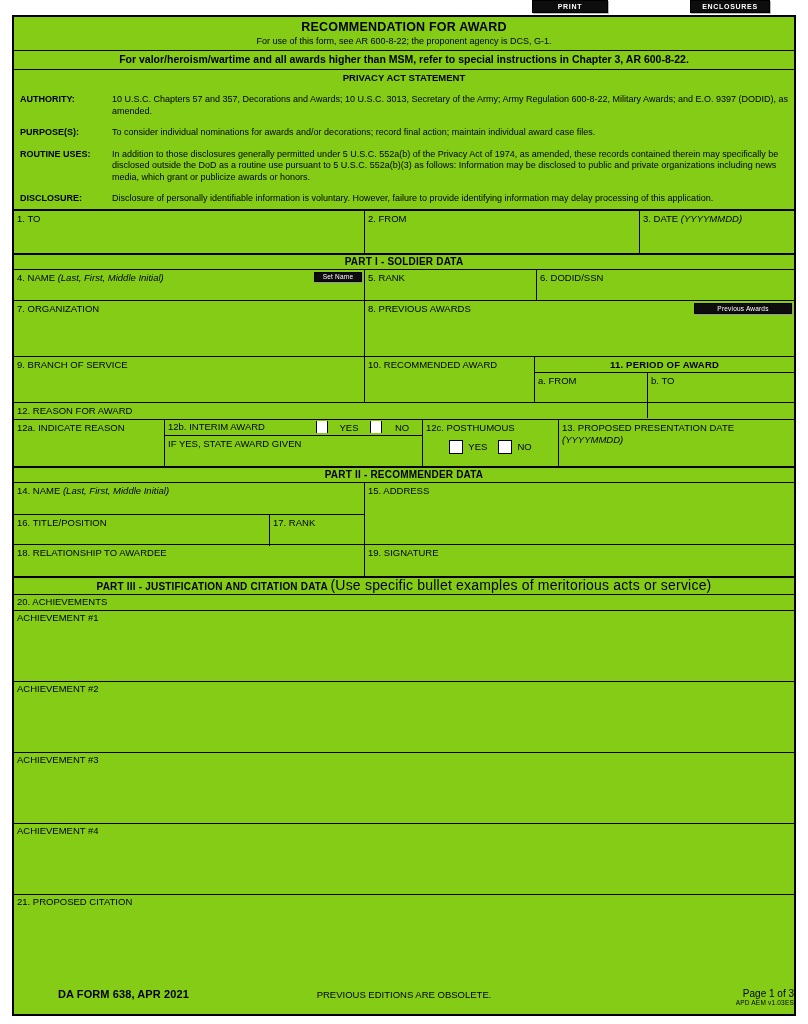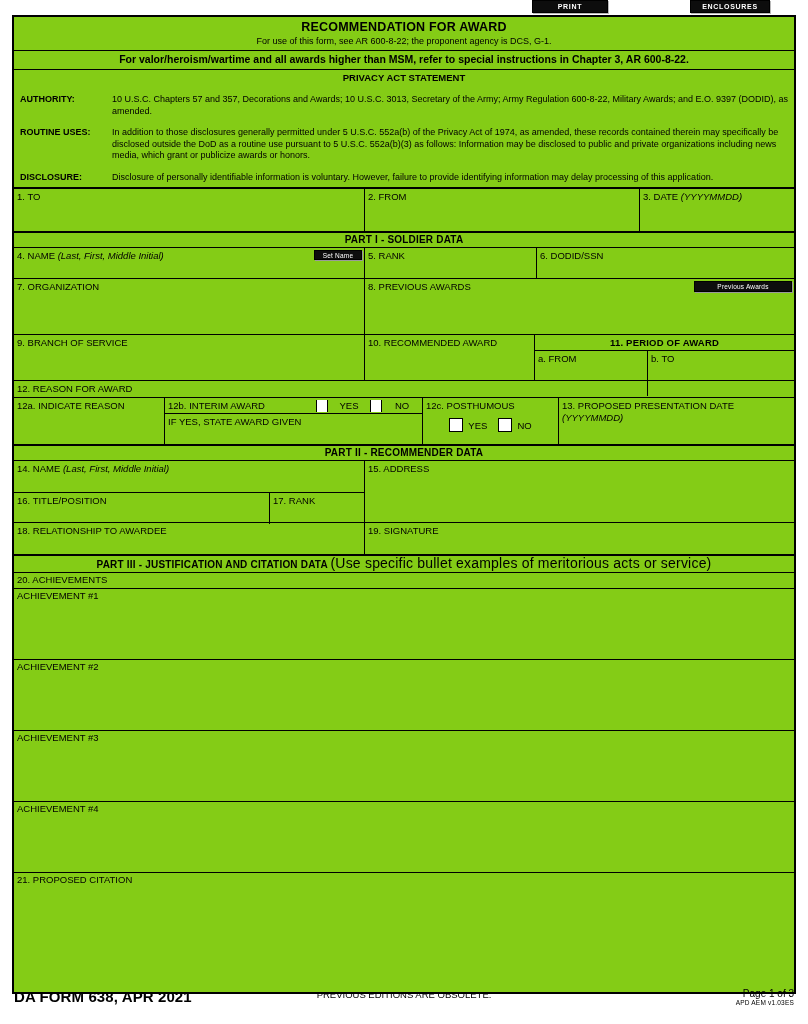--- a/index.html
+++ b/index.html
@@ -165,21 +165,21 @@
   
   .footer {
     position: absolute;
     left: 12px;
     top: 988px;
     width: 784px;
     height: 30px;
   }
   .f-left {
     position: absolute; left: 2px; top: 0;
-    font-size: 15px; font-weight: bold; letter-spacing: .1px;
+    font-size: 11px; font-weight: bold; letter-spacing: .1px; padding-left: 44px;
   }
   .f-center {
     position: absolute; left: 0; top: 1px; width: 784px;
     text-align: center; font-size: 9.5px;
   }
   .f-right {
     position: absolute; right: 2px; top: 0; text-align: right;
   }
   .f-page { font-size: 10px; }
   .f-apd { font-size: 6.5px; letter-spacing: .2px; }
@@ -204,20 +204,24 @@
   </div>
 
   <div class="valor-line bb">For valor/heroism/wartime and all awards higher than MSM, refer to special instructions in Chapter 3, AR 600-8-22.</div>
 
   <div class="bb2">
     <div class="pa-head">PRIVACY ACT STATEMENT</div>
     <div class="pa-body">
       <div class="pa-row">
         <div class="pa-label">AUTHORITY:</div>
         <div class="pa-text">10 U.S.C. Chapters 57 and 357, Decorations and Awards; 10 U.S.C. 3013, Secretary of the Army; Army Regulation 600-8-22, Military Awards; and E.O. 9397 (DODID), as amended.</div>
+      </div>
+      <div class="pa-row">
+        <div class="pa-label">PURPOSE(S):</div>
+        <div class="pa-text">To consider individual nominations for awards and/or decorations; record final action; maintain individual award case files.</div>
       </div>
       <div class="pa-row">
         <div class="pa-label">ROUTINE USES:</div>
         <div class="pa-text">In addition to those disclosures generally permitted under 5 U.S.C. 552a(b) of the Privacy Act of 1974, as amended, these records contained therein may specifically be disclosed outside the DoD as a routine use pursuant to 5 U.S.C. 552a(b)(3) as follows: Information may be disclosed to public and private organizations including news media, which grant or publicize awards or honors.</div>
       </div>
       <div class="pa-row">
         <div class="pa-label">DISCLOSURE:</div>
         <div class="pa-text">Disclosure of personally identifiable information is voluntary. However, failure to provide identifying information may delay processing of this application.</div>
       </div>
     </div>

